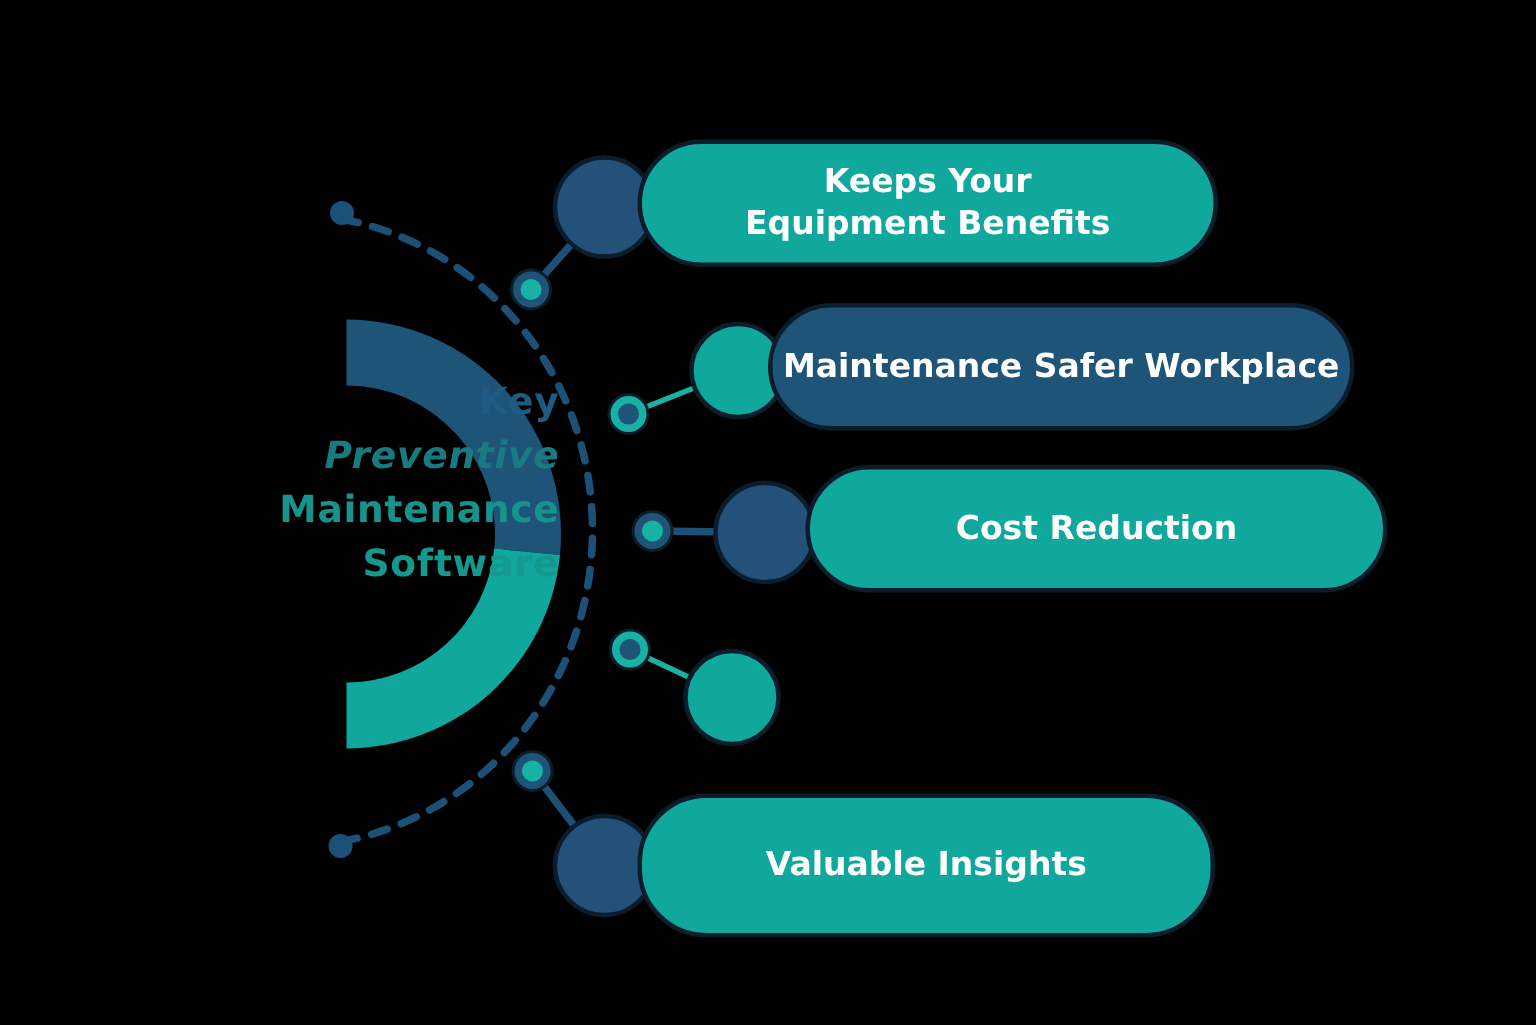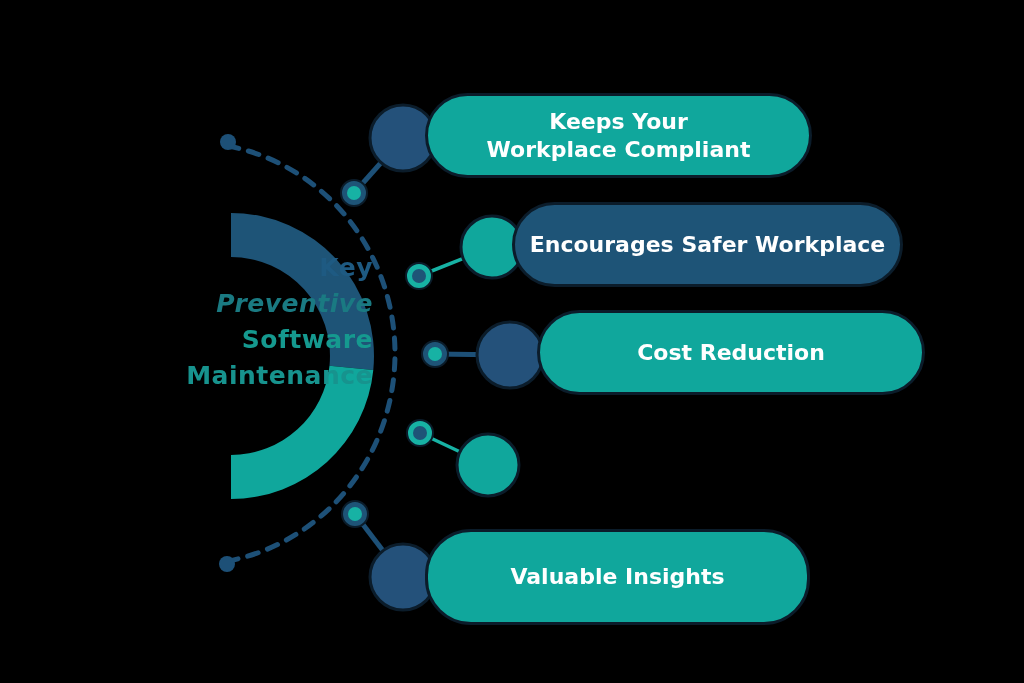--- a/index.html
+++ b/index.html
@@ -103,31 +103,31 @@
     </g>
     <g>
       <circle cx="355" cy="514" r="13" style="fill:var(--dark);stroke:var(--outline);stroke-width:2"></circle>
       <circle cx="355" cy="514" r="7" style="fill:var(--nodeTeal)"></circle>
     </g>
   </svg>
 
   <div class="title">
     <span class="tline" style="color: rgb(30, 90, 130);">Key</span>
     <span class="tline" style="color: rgb(26, 122, 130); font-style: italic;">Preventive</span>
+    <span class="tline" style="color: rgb(23, 147, 142);">Maintenance</span>
     <span class="tline" style="color: rgb(21, 153, 143);">Software</span>
-    <span class="tline" style="color: rgb(23, 147, 142);">Maintenance</span>
   </div>
 
   <div class="pill teal" style="left:425px;top:93px;width:387px;height:85px">
     <span>Keeps Your</span>
-    <span>Workplace Compliant</span>
+    <span>Equipment Benefits</span>
   </div>
 
   <div class="pill dark" style="left:512px;top:202px;width:391px;height:85px">
-    <span>Encourages Safer Workplace</span>
+    <span>Maintenance Safer Workplace</span>
   </div>
 
   <div class="pill teal" style="left:537px;top:310px;width:388px;height:85px">
     <span>Cost Reduction</span>
   </div>
 
 
   <div class="pill teal" style="left:425px;top:529px;width:385px;height:96px">
     <span>Valuable Insights</span>
   </div>

